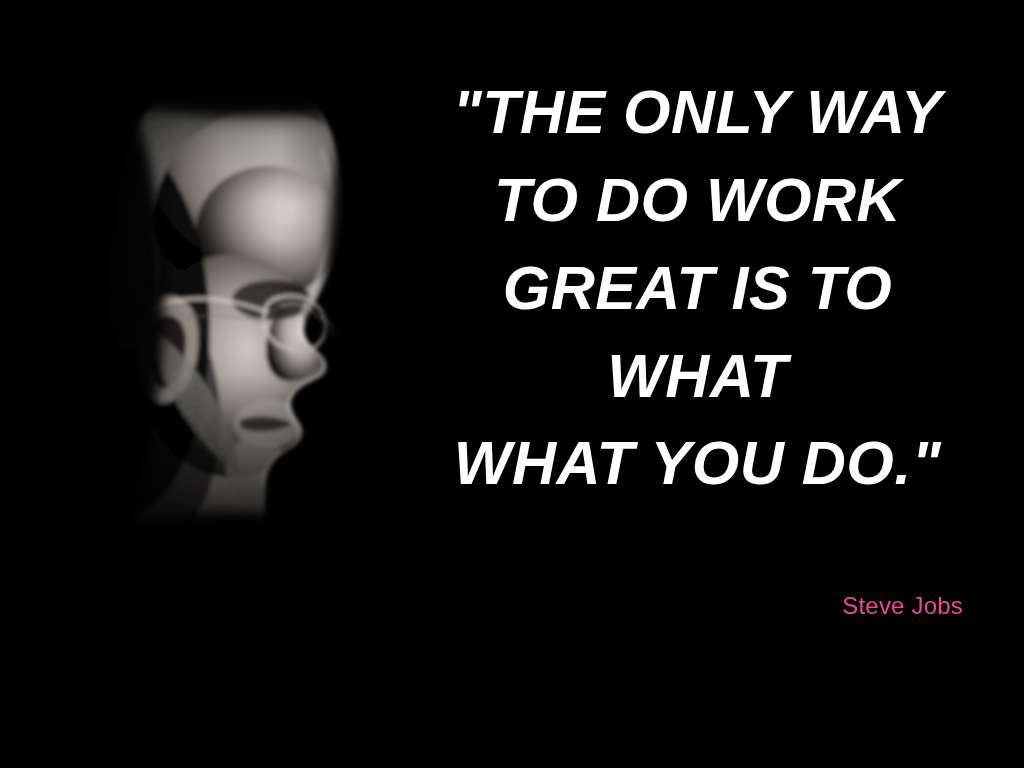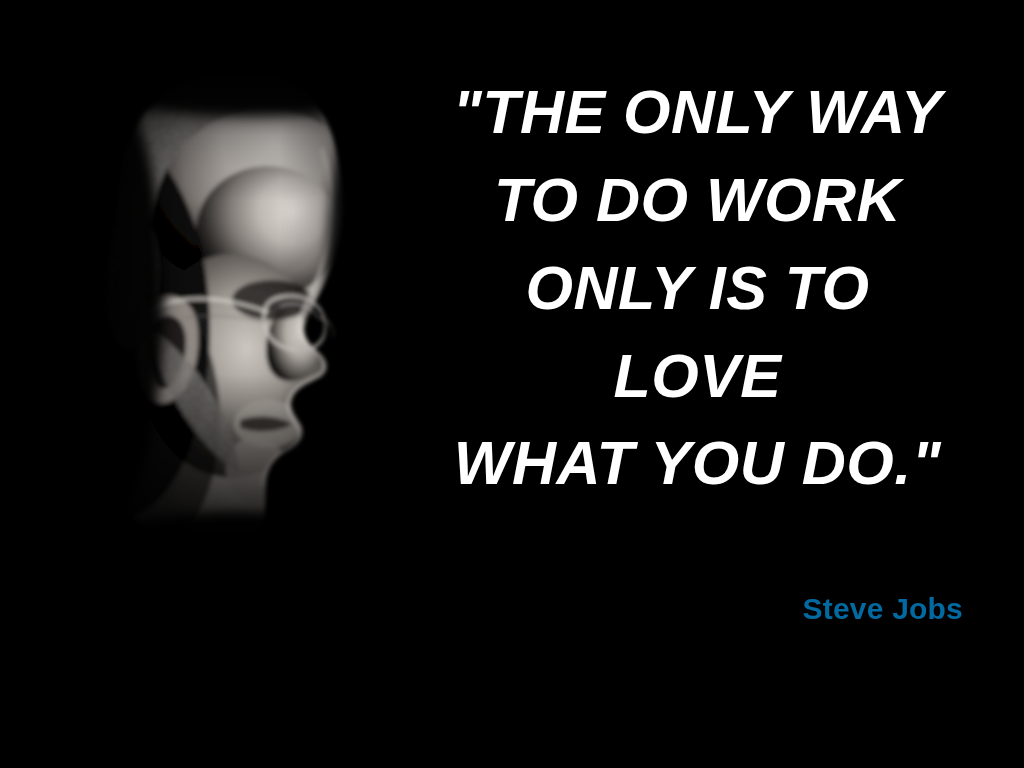--- a/index.html
+++ b/index.html
@@ -71,23 +71,23 @@
       0 2px 5px rgba(0,0,0,0.75),
       2px 2px 2px rgba(0,0,0,0.6);
   }
   .quote-line.tight { line-height: 86px; }
 
   
   #attribution {
     position: absolute;
     right: 61px;
     top: 592px;
-    color: #0369a1;
-    font-size: 30px;
-    font-weight: 700;
+    color: #ec4899;
+    font-size: 24px;
+    font-weight: 400;
     font-style: normal;
     letter-spacing: 0.2px;
     white-space: nowrap;
     text-shadow: 0 0 4px rgba(0,0,0,0.9), 0 1px 3px rgba(0,0,0,0.8);
   }
 </style>
 </head>
 <body>
 
 <div id="stage">
@@ -291,20 +291,20 @@
         <ellipse cx="250" cy="62" rx="200" ry="54" fill="#000000" opacity="0.92"></ellipse>
         <ellipse cx="404" cy="300" rx="78" ry="280" fill="#000000" opacity="0.9"></ellipse>
       </g>
     </svg>
     <div id="portrait-vignette"></div>
   </div>
 
   <div id="quote-block">
     <span class="quote-line">"THE ONLY WAY</span>
     <span class="quote-line">TO DO WORK</span>
-    <span class="quote-line">ONLY IS TO</span>
-    <span class="quote-line">LOVE</span>
+    <span class="quote-line">GREAT IS TO</span>
+    <span class="quote-line">WHAT</span>
     <span class="quote-line tight">WHAT YOU DO."</span>
   </div>
 
   <div id="attribution">Steve Jobs</div>
 
 </div>
 
 </body></html>

